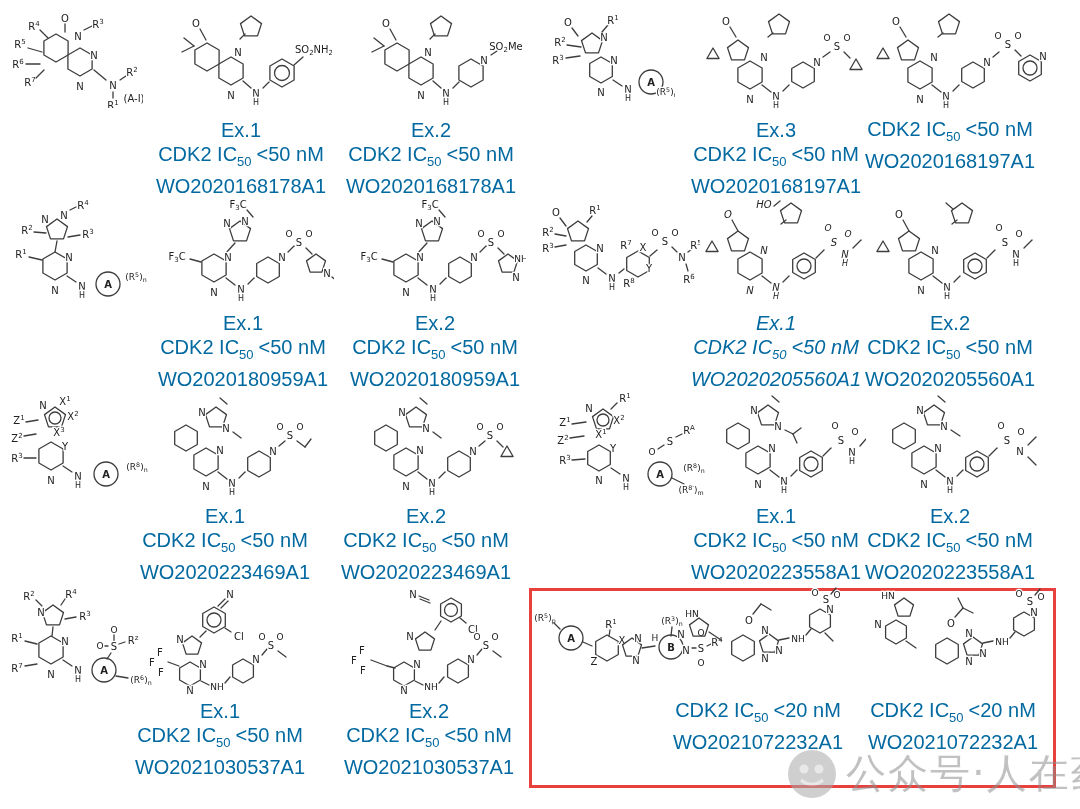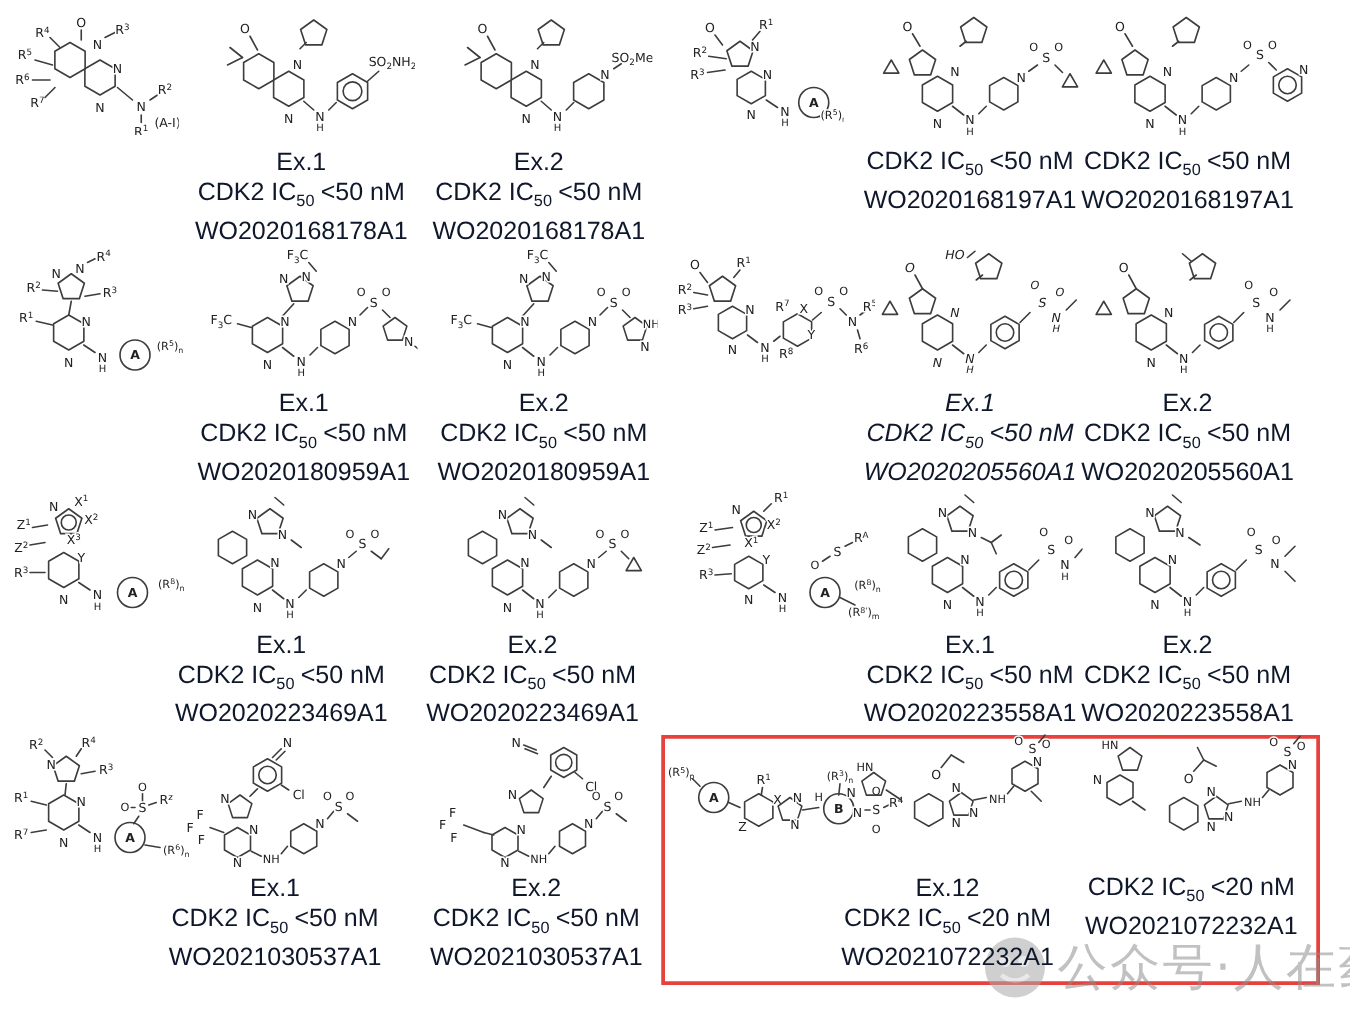--- a/index.html
+++ b/index.html
@@ -5,21 +5,21 @@
   html,body{margin:0;padding:0;background:#ffffff;}
   #canvas{position:relative;width:1080px;height:809px;background:#ffffff;overflow:hidden;
           font-family:"Liberation Sans","DejaVu Sans",sans-serif;}
   .cell{position:absolute;}
   .struct{display:block;}
   .struct line,.struct polygon{stroke:#3d3d3d;stroke-width:1.3;fill:none;stroke-linecap:round;stroke-linejoin:round;}
   .struct circle.ring{stroke:#3d3d3d;stroke-width:1.3;fill:none;}
   .alabel{fill:#212121;stroke:#ffffff;stroke-width:2.4px;paint-order:stroke;
           font-family:"DejaVu Sans",sans-serif;}
   .glabel{font-weight:bold;}
-  .txt{text-align:center;color:#0f172a;}
+  .txt{text-align:center;color:#0369a1;}
   .ex{font-size:20px;line-height:24px;margin-top:1px;}
   .ic50,.pat{font-size:20px;line-height:25px;white-space:nowrap;}
   .ic50 sub{font-size:13px;}
   .ic50 .val{margin-left:5px;}
   .redbox{position:absolute;border:3px solid #e8403c;}
   .watermark{position:absolute;display:flex;align-items:center;gap:8px;opacity:0.55;pointer-events:none;}
   .wm-text{font-size:40px;color:#8f8f8f;white-space:nowrap;letter-spacing:2px;
            font-family:"DejaVu Sans",sans-serif;}
 </style>
 </head>
@@ -154,20 +154,21 @@
         <line x1="103" y1="86" x2="109" y2="80"></line>
         <polygon points="123.0,57.0 134.3,63.5 134.3,76.5 123.0,83.0 111.7,76.5 111.7,63.5"></polygon>
         <text x="137" y="60.5" text-anchor="middle" font-size="10" class="alabel"><tspan>N</tspan></text>
         <line x1="143" y1="52" x2="150" y2="47"></line>
         <text x="147" y="36.15" text-anchor="middle" font-size="9" class="alabel"><tspan>O</tspan></text>
         <text x="167" y="36.15" text-anchor="middle" font-size="9" class="alabel"><tspan>O</tspan></text>
         <text x="157" y="44.5" text-anchor="middle" font-size="10" class="alabel"><tspan>S</tspan></text>
         <line x1="164" y1="47" x2="170" y2="53"></line>
         <polygon points="176.0,54.0 182.1,64.5 169.9,64.5"></polygon>
       </svg>
+      <div class="txt ex">Ex.3</div>
       <div class="txt ic50"><span>CDK2 IC</span><sub>50</sub><span class="val">&lt;50 nM</span></div>
       <div class="txt pat">WO2020168197A1</div>
     </div>
     <div class="cell" style="left: 850px; top: 5px; width: 200px;">
       <svg width="200" height="112" viewBox="0 0 200 112" class="struct">
         <polygon points="99.0,9.0 109.5,16.6 105.5,28.9 92.5,28.9 88.5,16.6"></polygon>
         <line x1="88" y1="32" x2="93" y2="28"></line>
         <text x="46" y="19.5" text-anchor="middle" font-size="10" class="alabel"><tspan>O</tspan></text>
         <line x1="50" y1="22" x2="56" y2="32"></line>
         <polygon points="33.0,43.0 39.1,53.5 26.9,53.5"></polygon>
@@ -704,21 +705,20 @@
         <text x="130" y="56.15" text-anchor="middle" font-size="9" class="alabel"><tspan>NH</tspan></text>
         <line x1="138" y1="49" x2="143" y2="43"></line>
         <polygon points="152.0,23.0 162.4,29.0 162.4,41.0 152.0,47.0 141.6,41.0 141.6,29.0"></polygon>
         <text x="162" y="26.5" text-anchor="middle" font-size="10" class="alabel"><tspan>N</tspan></text>
         <text x="147" y="10.15" text-anchor="middle" font-size="9" class="alabel"><tspan>O</tspan></text>
         <text x="169" y="12.15" text-anchor="middle" font-size="9" class="alabel"><tspan>O</tspan></text>
         <text x="158" y="16.5" text-anchor="middle" font-size="10" class="alabel"><tspan>S</tspan></text>
         <line x1="163" y1="8" x2="168" y2="2"></line>
         <line x1="157" y1="47" x2="165" y2="55"></line>
       </svg>
-      <div class="txt ex">Ex.12</div>
       <div class="txt ic50"><span>CDK2 IC</span><sub>50</sub><span class="val">&lt;20 nM</span></div>
       <div class="txt pat">WO2021072232A1</div>
     </div>
     <div class="cell" style="left: 858px; top: 586px; width: 190px;">
       <svg width="190" height="112" viewBox="0 0 190 112" class="struct">
         <text x="30" y="13.15" text-anchor="middle" font-size="9" class="alabel"><tspan>HN</tspan></text>
         <polygon points="46.0,12.0 55.5,18.9 51.9,30.1 40.1,30.1 36.5,18.9"></polygon>
         <polygon points="38.0,34.0 48.4,40.0 48.4,52.0 38.0,58.0 27.6,52.0 27.6,40.0"></polygon>
         <text x="20" y="41.5" text-anchor="middle" font-size="10" class="alabel"><tspan>N</tspan></text>
         <line x1="48" y1="55" x2="58" y2="62"></line>

